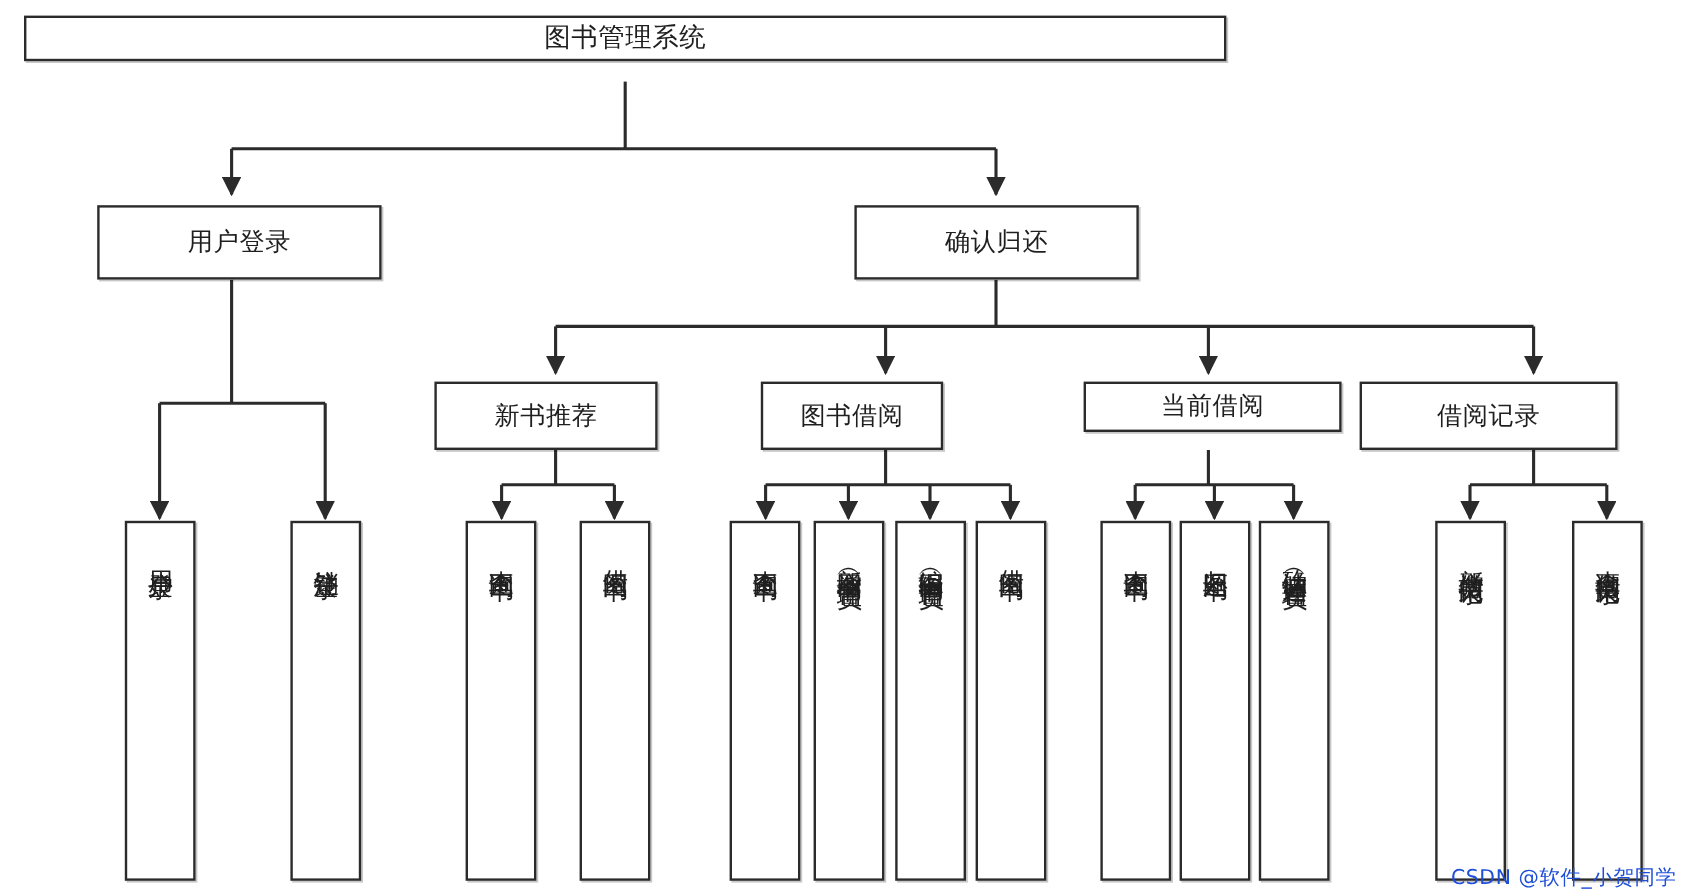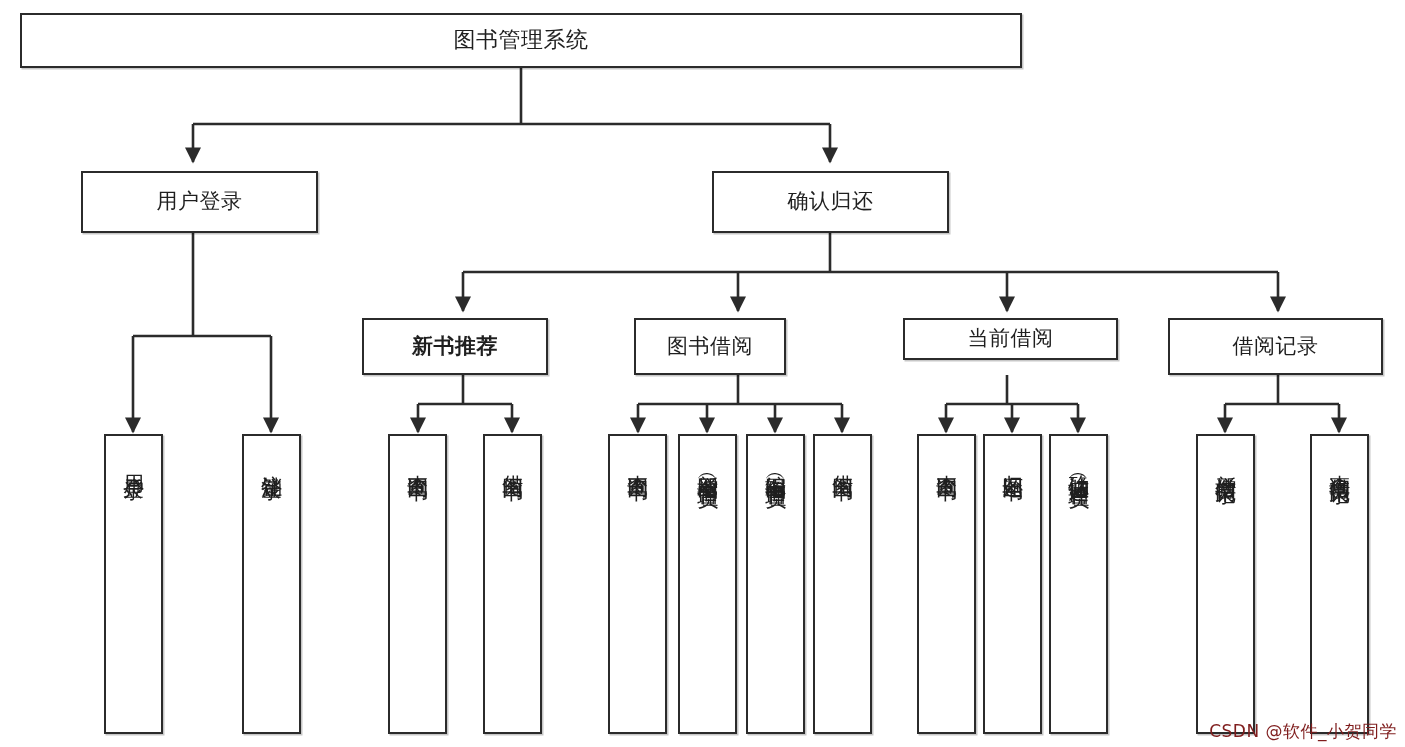--- a/index.html
+++ b/index.html
@@ -51,21 +51,21 @@
     line-height:1.46;
     letter-spacing:2px;
     white-space:normal;
     max-height:660px;
   }
   #watermark{
     position:absolute;
     right:8px;
     bottom:4px;
     font-size:17px;
-    color:#7f1d1d;
+    color:#1d4ed8;
     letter-spacing:0.5px;
     white-space:nowrap;
     user-select:none;
   }
 </style>
 </head>
 <body>
 
 <div id="canvas">
 
@@ -112,45 +112,45 @@
       <path d="M 1012 404 L 1012 432" marker-end="url(#arrow)"></path>
       <path d="M 1078 404 L 1078 432" marker-end="url(#arrow)"></path>
 
       <path d="M 1278 375 L 1278 404"></path>
       <path d="M 1225 404 L 1339 404"></path>
       <path d="M 1225 404 L 1225 432" marker-end="url(#arrow)"></path>
       <path d="M 1339 404 L 1339 432" marker-end="url(#arrow)"></path>
     </g>
   </svg>
 
-  <div class="node root" style="left:20px; top:13px; width:1002px; height:55px;">
+  <div class="node root" style="left:20px; top:13px; width:1002px; height:38px;">
     <span class="label">图书管理系统</span>
   </div>
 
   <div class="node" style="left:81px; top:171px; width:237px; height:62px;">
     <span class="label">用户登录</span>
   </div>
 
   <div class="node" style="left:712px; top:171px; width:237px; height:62px;">
     <span class="label">确认归还</span>
   </div>
 
-  <div class="node" style="left:362px; top:318px; width:186px; height:57px;font-weight:bold;">
+  <div class="node" style="left:362px; top:318px; width:186px; height:57px;">
     <span class="label">新书推荐</span>
   </div>
 
   <div class="node" style="left:634px; top:318px; width:152px; height:57px;justify-content:center;">
     <span class="label">图书借阅</span>
   </div>
 
   <div class="node" style="left:903px; top:318px; width:215px; height:42px;">
     <span class="label">当前借阅</span>
   </div>
 
-  <div class="node" style="left:1168px; top:318px; width:215px; height:57px;">
+  <div class="node" style="left:1133px; top:318px; width:215px; height:57px;">
     <span class="label">借阅记录</span>
   </div>
 
   <div class="node vert" style="left:104px; top:434px; width:59px; height:300px;">
     <span class="label">用户登录</span>
   </div>
 
   <div class="node vert" style="left:242px; top:434px; width:59px; height:300px;">
     <span class="label">注销登录</span>
   </div>

